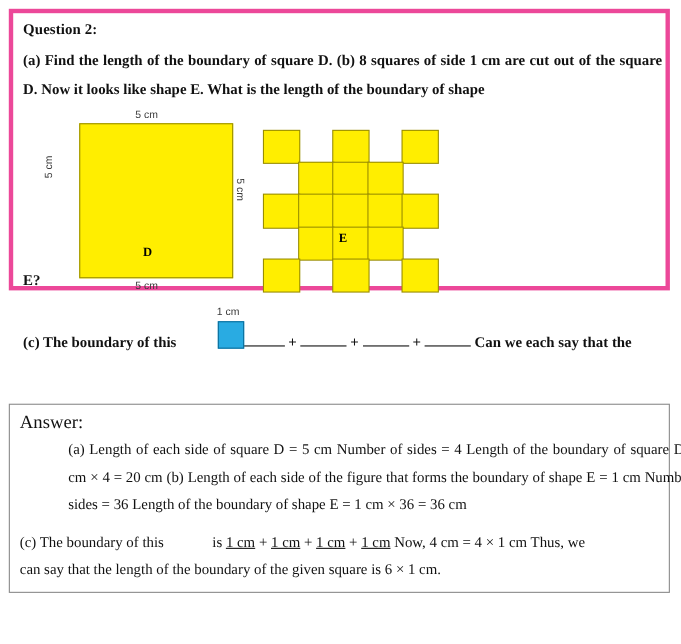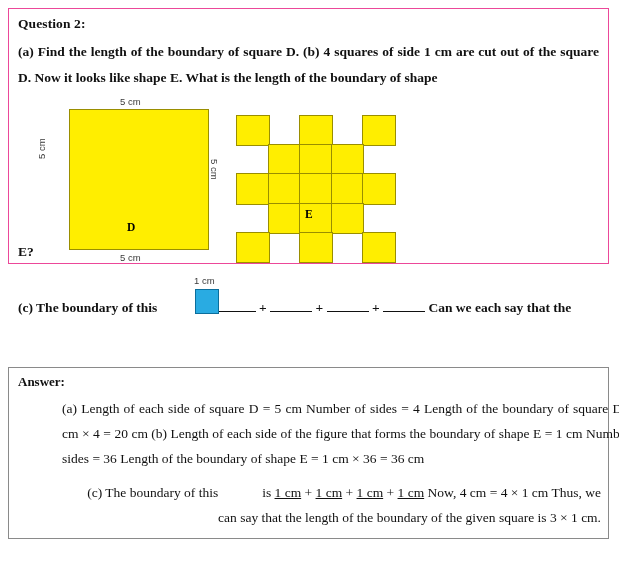--- a/index.html
+++ b/index.html
@@ -24,21 +24,21 @@
     height: 585px;
   }
 
   
   .qbox {
     position: absolute;
     left: 8px;
     top: 8px;
     width: 601px;
     height: 256px;
-    border: 1px solid #ec4899;
+    border: 4px solid #ec4899;
     box-sizing: border-box;
     background: #fff;
   }
   .abox {
     position: absolute;
     left: 8px;
     top: 367px;
     width: 601px;
     height: 172px;
     border: 1px solid #8a8a8a;
@@ -83,42 +83,42 @@
     width: 582px;
     font-weight: bold;
     font-size: 13.5px;
     line-height: 29px;
   }
 
   .a-title {
     position: absolute;
     left: 9px;
     top: 6px;
-    font-weight: bold;
-    font-size: 13px;
+    font-weight: normal;
+    font-size: 17px;
   }
   .a-body {
     position: absolute;
     left: 9px;
     top: 28px;
     width: 583px;
     font-size: 13.5px;
     line-height: 25px;
     text-align: justify;
     text-justify: inter-word;
     margin-left: 44px;
   }
   .a-c-line {
     position: absolute;
     left: 9px;
     top: 112px;
     width: 583px;
     font-size: 13.5px;
     line-height: 25px;
-    text-align: right;
+    text-align: left;
   }
 
   
   .fig-d-wrap {
     position: absolute;
     left: 32px;
     top: 88px;
     width: 190px;
     height: 165px;
   }
@@ -232,21 +232,21 @@
 </style>
 </head>
 <body>
 
 <div class="page">
 
   <div class="qbox">
 
     <div class="q-title">Question 2:</div>
 
-    <div class="q-body">(a) Find the length of the boundary of square D. (b) 4 squares of side 1 cm are cut out of the square D. Now it looks like shape E. What is the length of the boundary of shape</div>
+    <div class="q-body">(a) Find the length of the boundary of square D. (b) 8 squares of side 1 cm are cut out of the square D. Now it looks like shape E. What is the length of the boundary of shape</div>
 
     <div class="q-body-2">E?</div>
 
     <div class="fig-d-wrap">
       <div class="dim dim-top">5 cm</div>
       <div class="dim dim-bottom">5 cm</div>
       <div class="dim dim-left">5 cm</div>
       <div class="dim dim-right">5 cm</div>
       <div class="sq-d"></div>
       <div class="lbl-d">D</div>
@@ -303,18 +303,18 @@
       <span>(c) The boundary of this</span><span class="spacer-inline-a"></span><span>is</span>
       <span class="ul">1 cm</span>
       <span>+</span>
       <span class="ul">1 cm</span>
       <span>+</span>
       <span class="ul">1 cm</span>
       <span>+</span>
       <span class="ul">1 cm</span>
       <span>Now, 4 cm = 4 × 1 cm Thus, we</span>
       <br>
-      <span>can say that the length of the boundary of the given square is 3 × 1 cm.</span>
+      <span>can say that the length of the boundary of the given square is 6 × 1 cm.</span>
     </div>
 
   </div>
 
 </div>
 
 </body></html>

